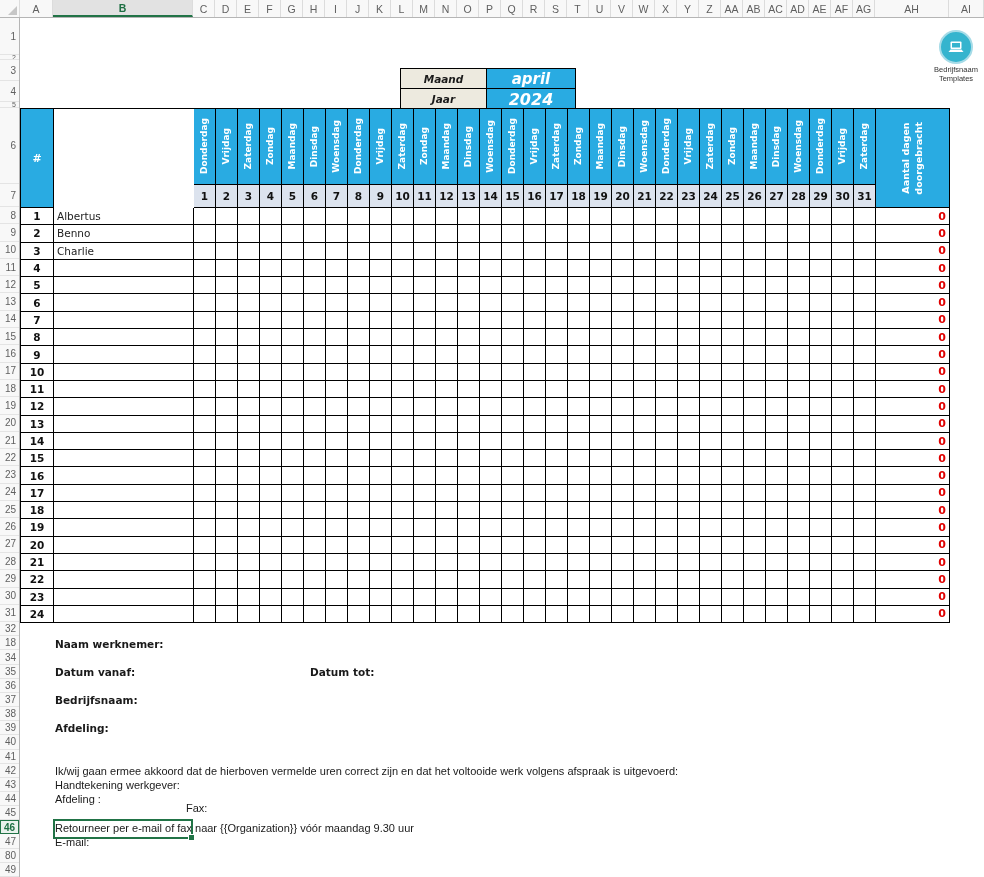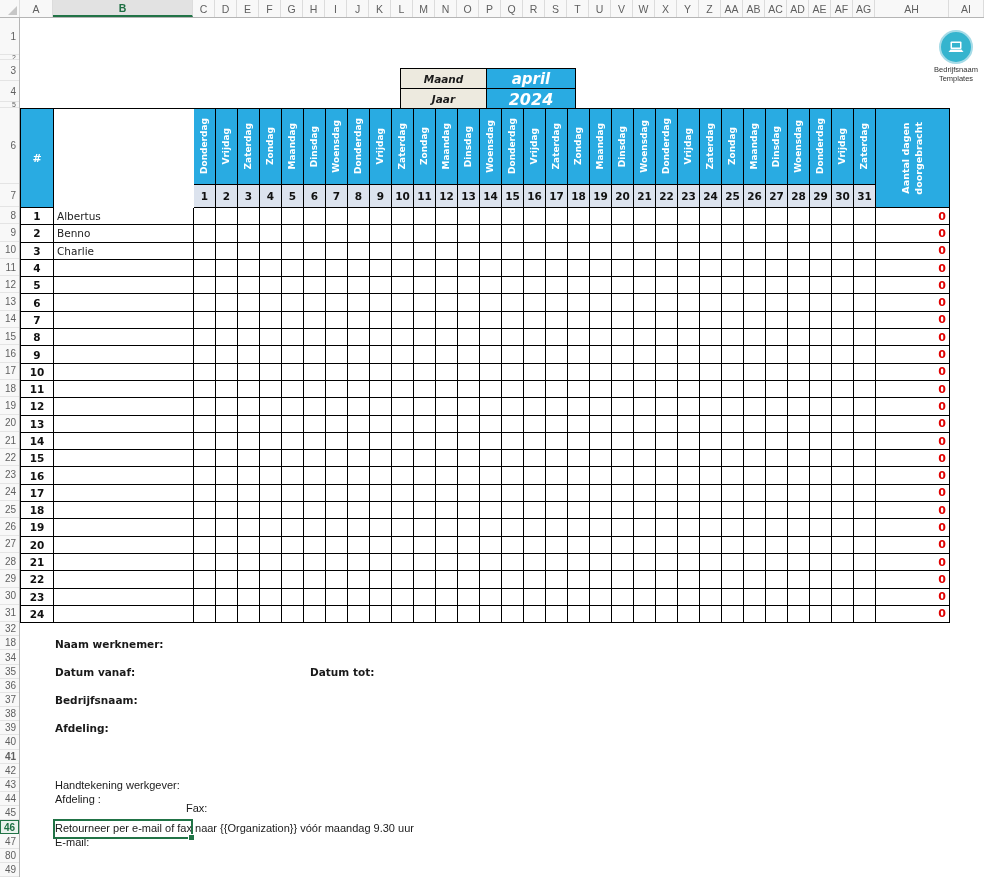--- a/index.html
+++ b/index.html
@@ -137,21 +137,21 @@
       <div class="rowh" style="height: 17.3px;">31</div>
       <div class="rowh" style="height: 14.17px;">32</div>
       <div class="rowh" style="height: 14.17px;">18</div>
       <div class="rowh" style="height: 14.17px;">34</div>
       <div class="rowh" style="height: 14.17px;">35</div>
       <div class="rowh" style="height: 14.17px;">36</div>
       <div class="rowh" style="height: 14.17px;">37</div>
       <div class="rowh" style="height: 14.17px;">38</div>
       <div class="rowh" style="height: 14.17px;">39</div>
       <div class="rowh" style="height: 14.17px;">40</div>
-      <div class="rowh" style="height: 14.17px; font-weight: bold;">41</div>
+      <div class="rowh" style="height: 14.17px;">41</div>
       <div class="rowh" style="height: 14.17px;">42</div>
       <div class="rowh" style="height: 14.17px;">43</div>
       <div class="rowh" style="height: 14.17px;">44</div>
       <div class="rowh" style="height: 14.17px;">45</div>
       <div class="rowh selrow" style="height: 14.17px;">46</div>
       <div class="rowh" style="height: 14.17px;">47</div>
       <div class="rowh" style="height: 14.17px;">80</div>
       <div class="rowh" style="height: 14.17px;">49</div>
     </div>
 
@@ -1109,20 +1109,21 @@
       <div class="tc cell-day" style="grid-area: 26 / 32 / 27 / 33;"></div>
       <div class="tc cell-day" style="grid-area: 26 / 33 / 27 / 34;"></div>
       <div class="tc cell-total" style="grid-area: 26 / 34 / 27 / 35;">0</div>
     </div>
 
   <div class="lbl bold" style="top:637px">Naam werknemer:</div>
   <div class="lbl bold" style="top:665px">Datum vanaf:</div>
   <div class="lbl bold" style="top:665px;left:310px">Datum tot:</div>
   <div class="lbl bold" style="top:693px">Bedrijfsnaam:</div>
   <div class="lbl bold" style="top:721px">Afdeling:</div>
+  <div class="lbl" style="top:764px">Ik/wij gaan ermee akkoord dat de hierboven vermelde uren correct zijn en dat het voltooide werk volgens afspraak is uitgevoerd:</div>
   <div class="lbl" style="top:778px">Handtekening werkgever:</div>
   <div class="lbl" style="top:792px">Afdeling :</div>
   <div class="lbl" style="top:821px;z-index:3">Retourneer per e-mail of fax naar {{Organization}} vóór maandag 9.30 uur</div>
   <div class="lbl" style="top:835px">E-mail:</div>
   <div class="lbl" style="top:801px;left:186px">Fax:</div>
 
   <div class="sel-box">
     <div class="sel-handle"></div>
   </div>
 

